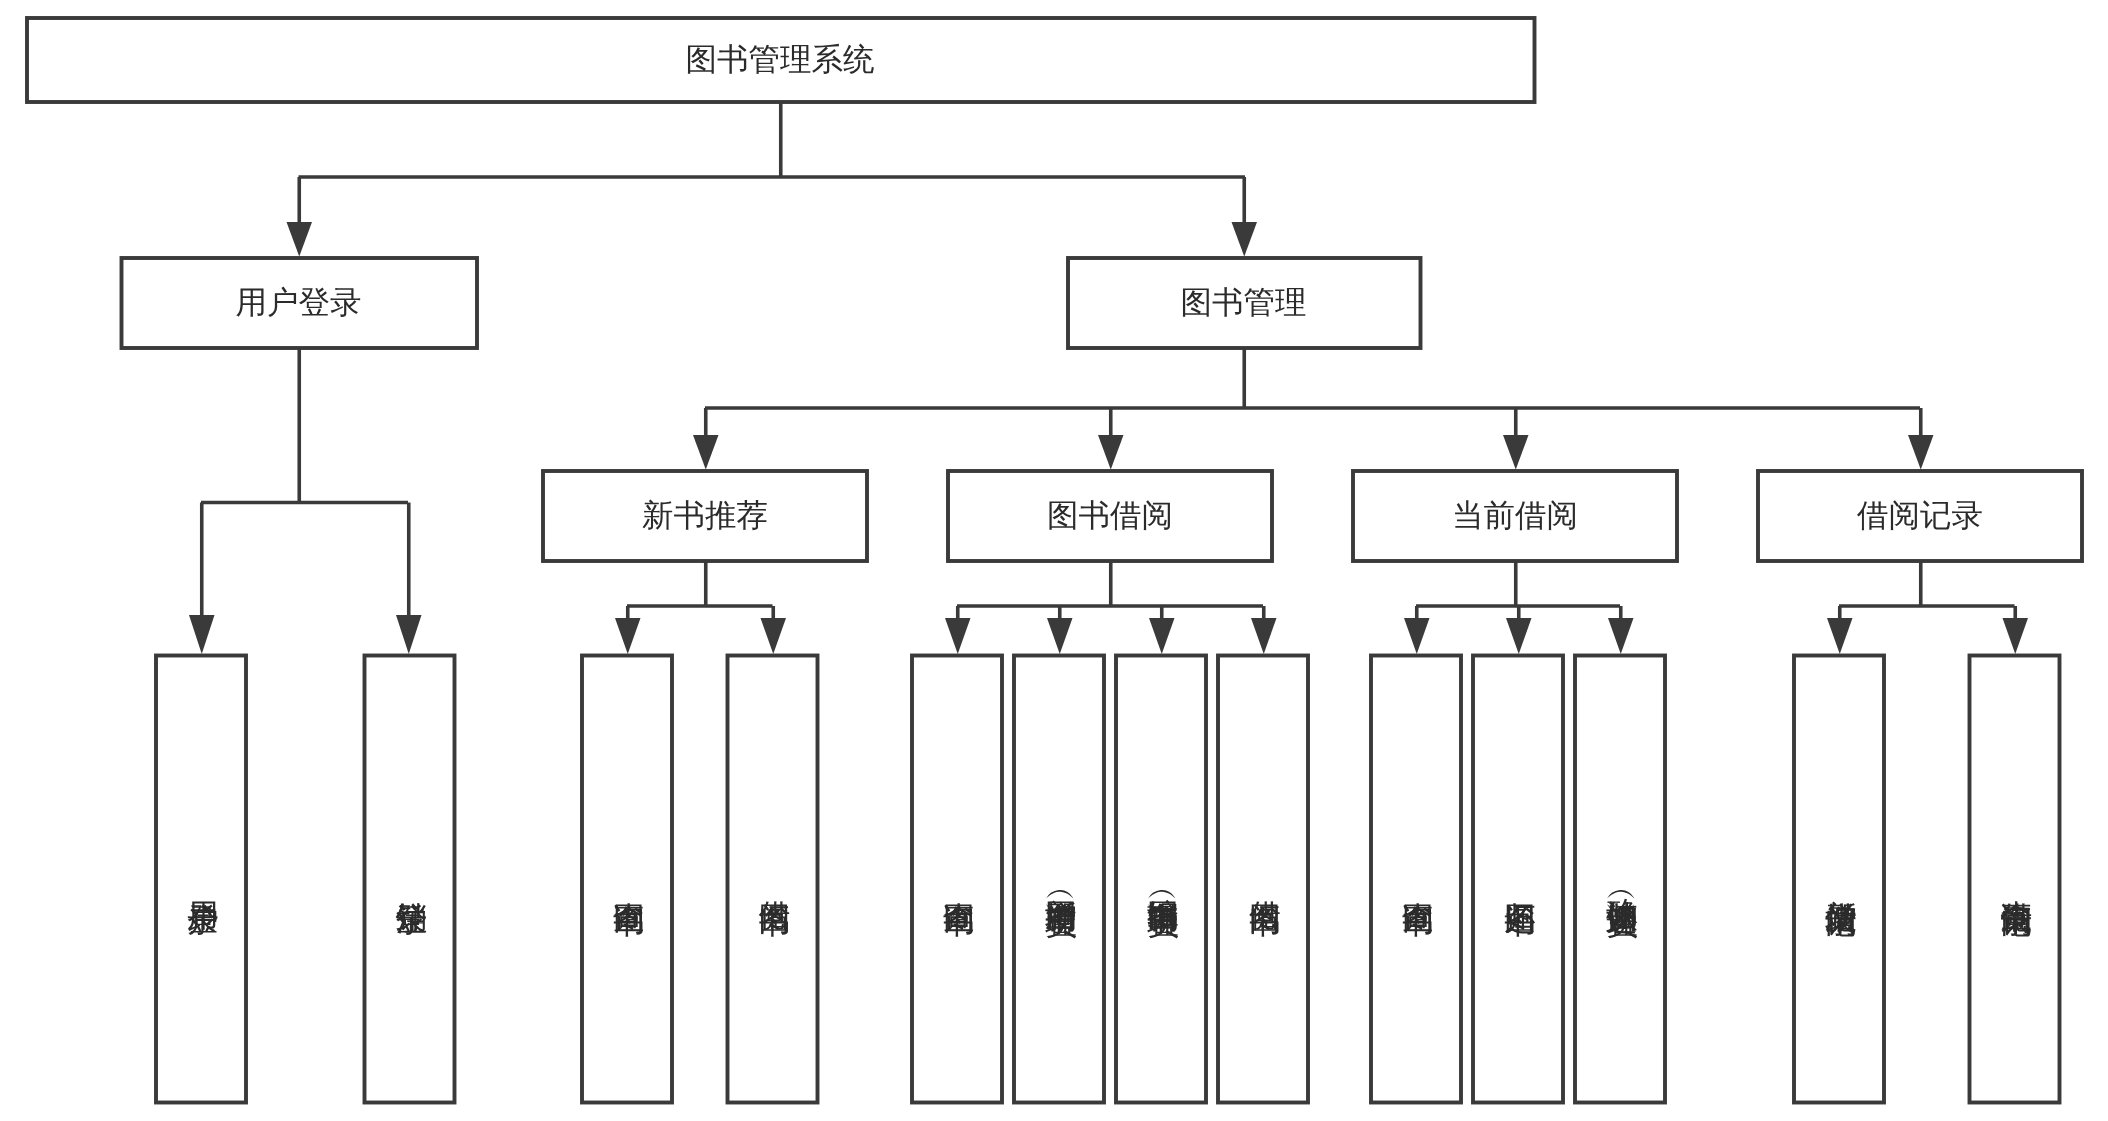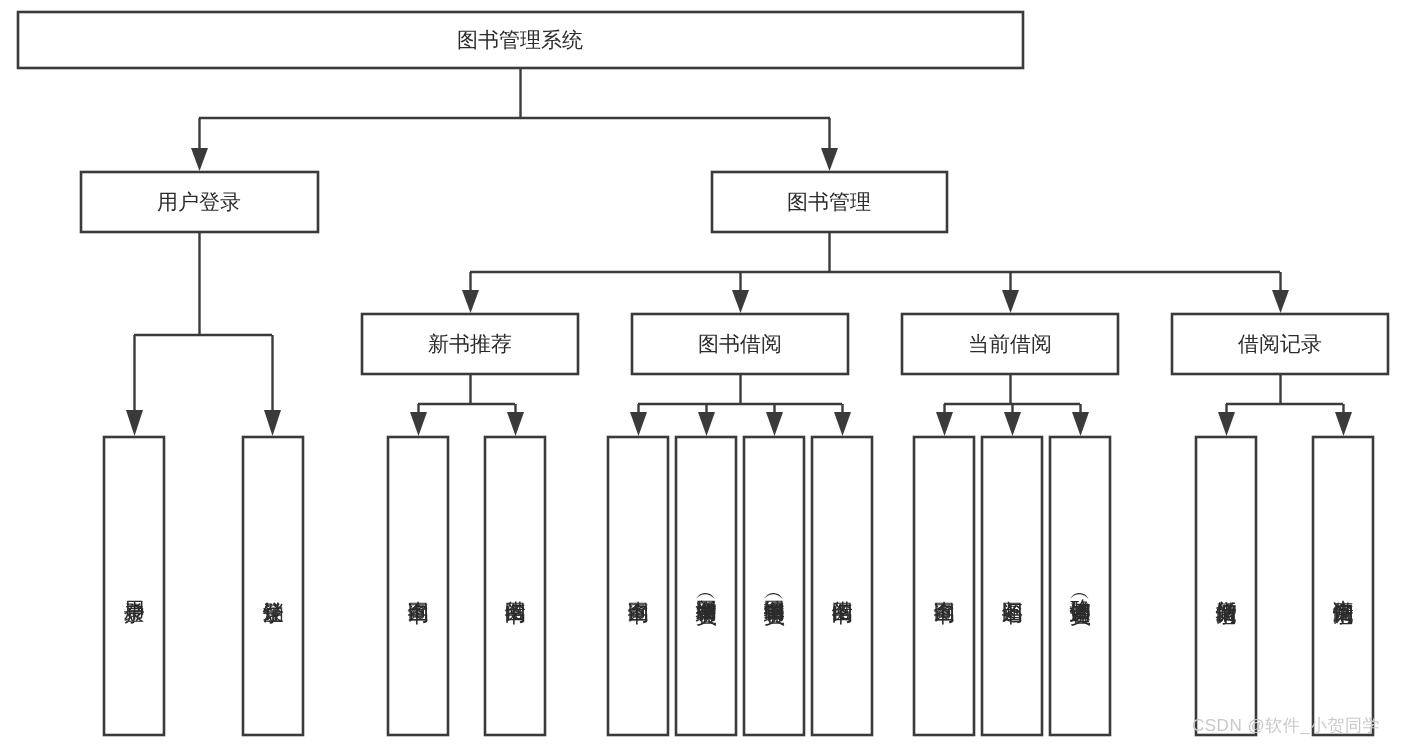--- a/index.html
+++ b/index.html
@@ -189,15 +189,14 @@
   <div class="node-label-v" style="left:608px; top:437px; width:60px; height:298px;">查询图书</div>
   <div class="node-label-v" style="left:676px; top:437px; width:60px; height:298px;">新增图书（管理员）</div>
   <div class="node-label-v" style="left:744px; top:437px; width:60px; height:298px;">编辑图书（管理员）</div>
   <div class="node-label-v" style="left:812px; top:437px; width:60px; height:298px;">借阅图书</div>
   <div class="node-label-v" style="left:914px; top:437px; width:60px; height:298px;">查询图书</div>
   <div class="node-label-v" style="left:982px; top:437px; width:60px; height:298px;">归还图书</div>
   <div class="node-label-v" style="left:1050px; top:437px; width:60px; height:298px;">确认归还（管理员）</div>
   <div class="node-label-v" style="left:1196px; top:437px; width:60px; height:298px;">新增借阅记录</div>
   <div class="node-label-v" style="left:1313px; top:437px; width:60px; height:298px;">查询借阅记录</div>
 
-  <div class="watermark" style="left:1192px; top:714px;">CSDN @软件_小贺同学</div>
 
 </div>
 
 </body></html>

